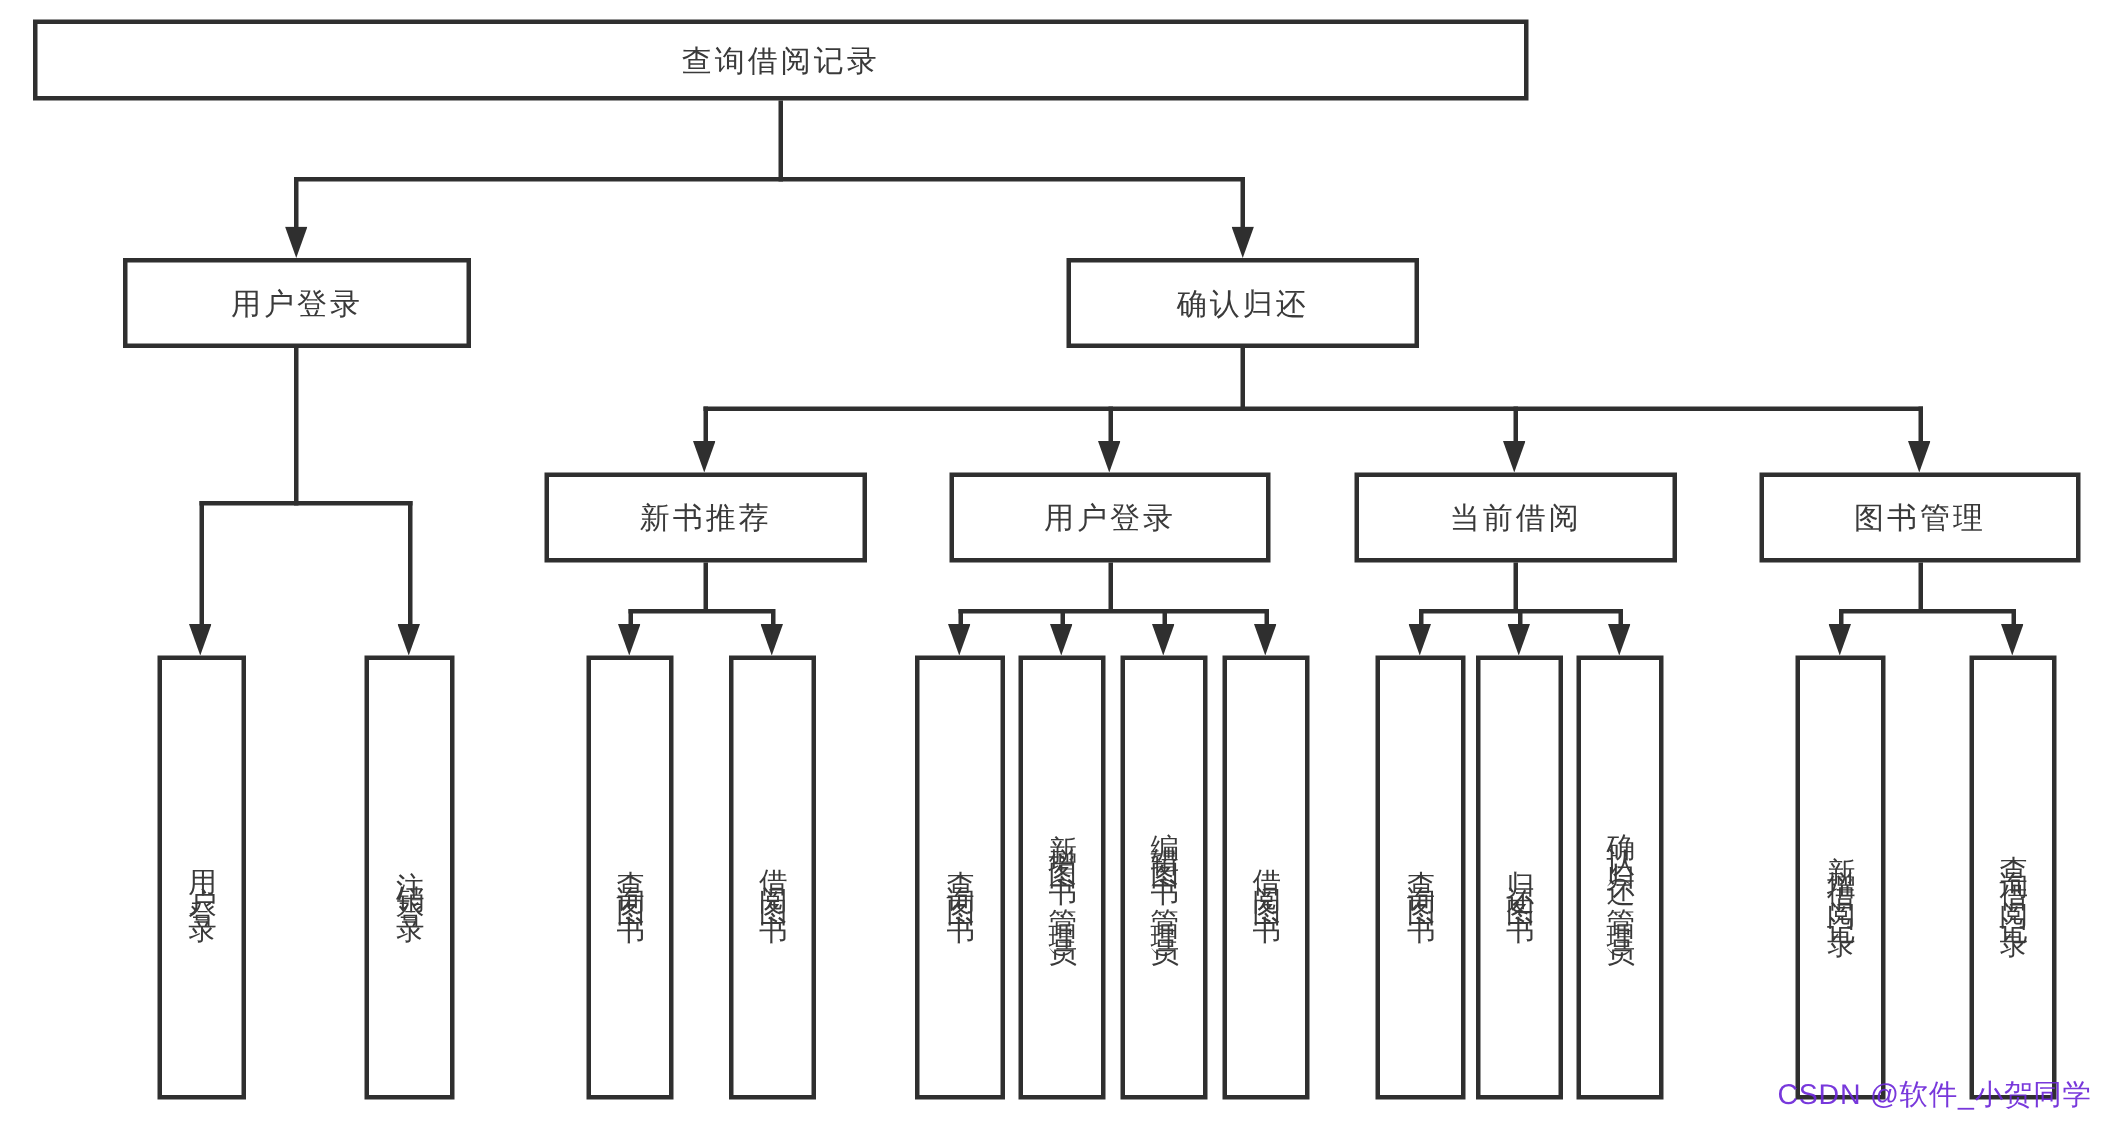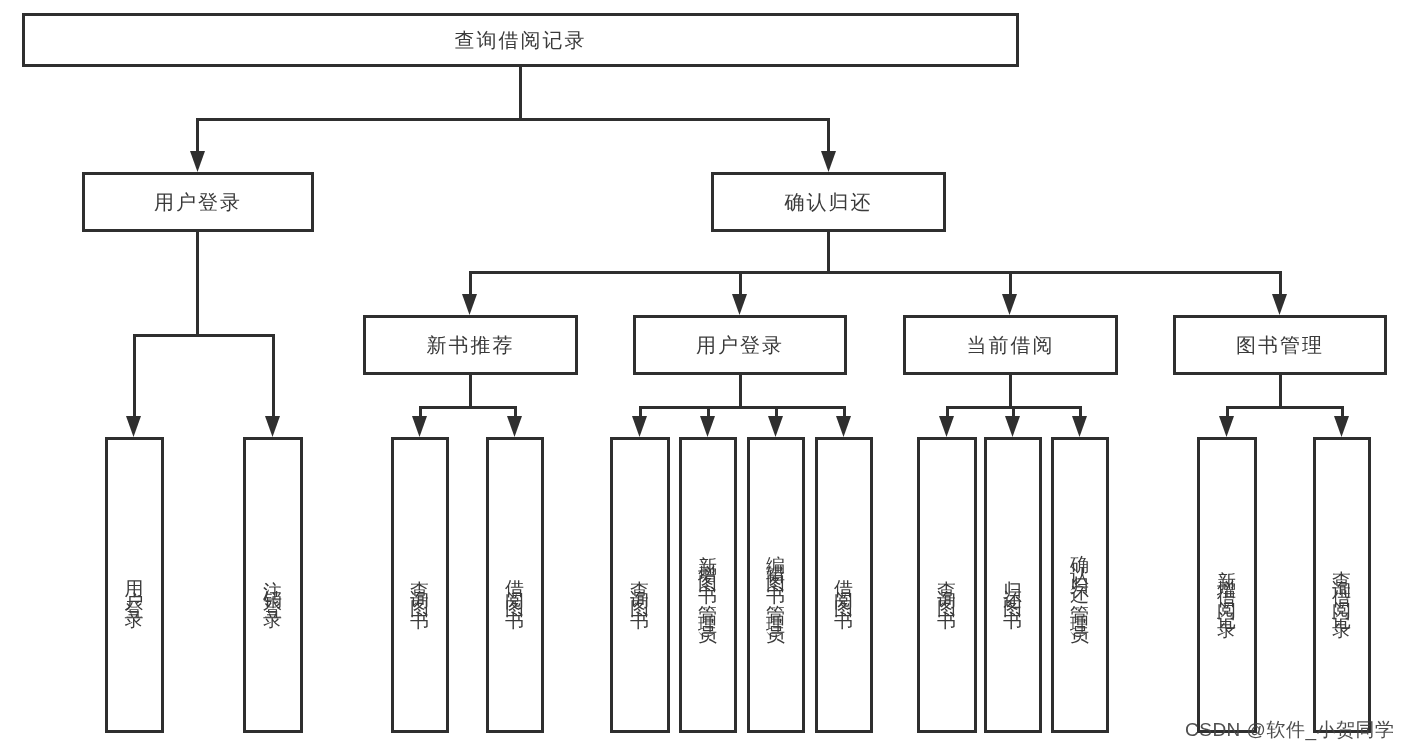--- a/index.html
+++ b/index.html
@@ -53,21 +53,21 @@
     height: 21px;
     background: #2f2f2f;
     clip-path: polygon(0 0, 100% 0, 50% 100%);
   }
   .watermark {
     position: absolute;
     left: 1185px;
     top: 717px;
     font-size: 19px;
     letter-spacing: 0.5px;
-    color: #404040;
+    color: #6d28d9;
     opacity: 0.92;
     z-index: 10;
     white-space: nowrap;
   }
 </style>
 </head>
 <body>
 
 <div id="canvas">
 

